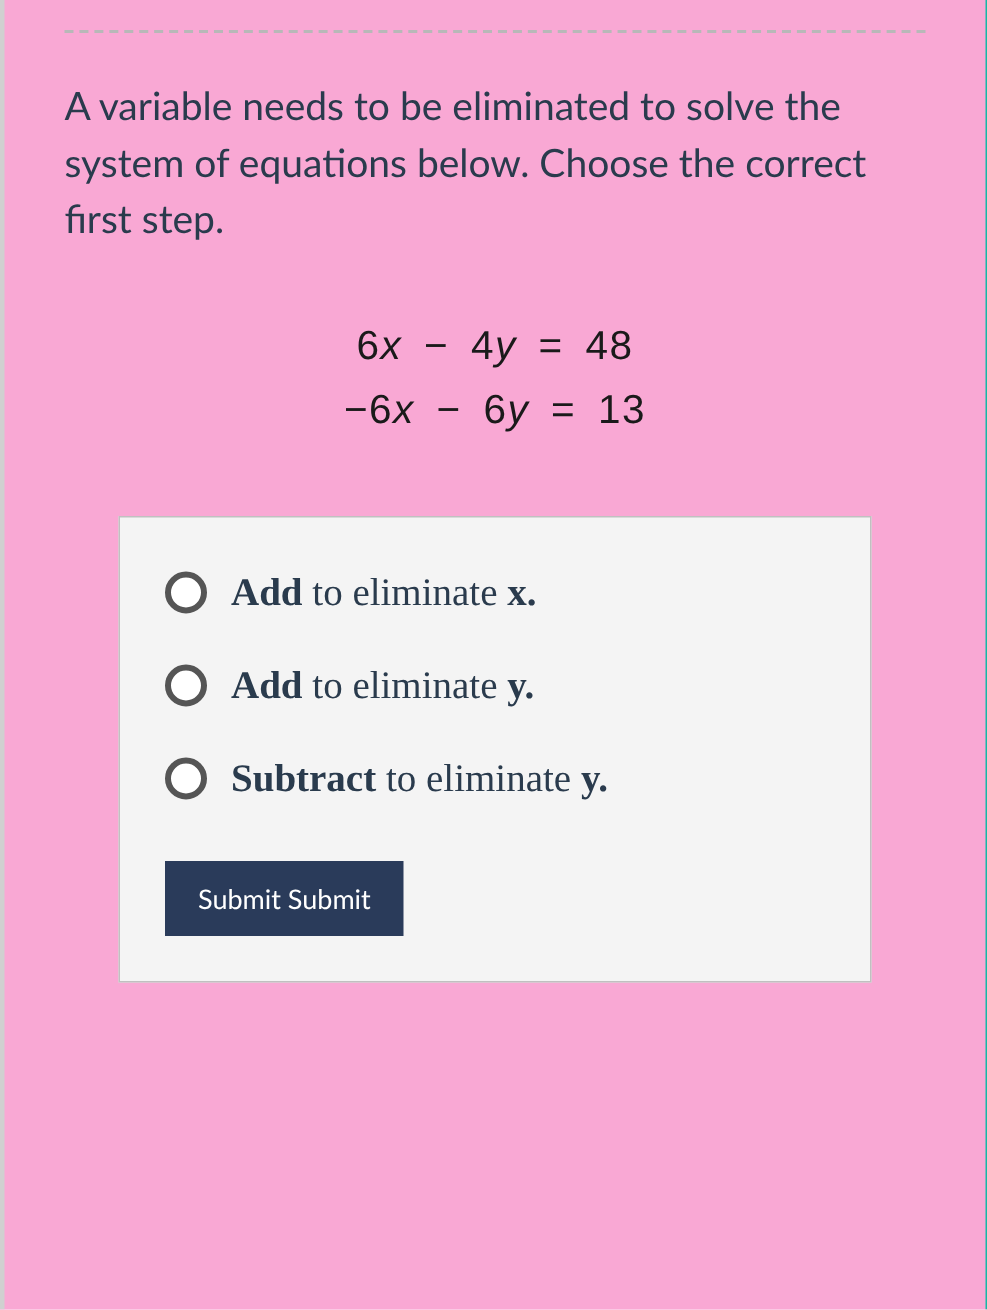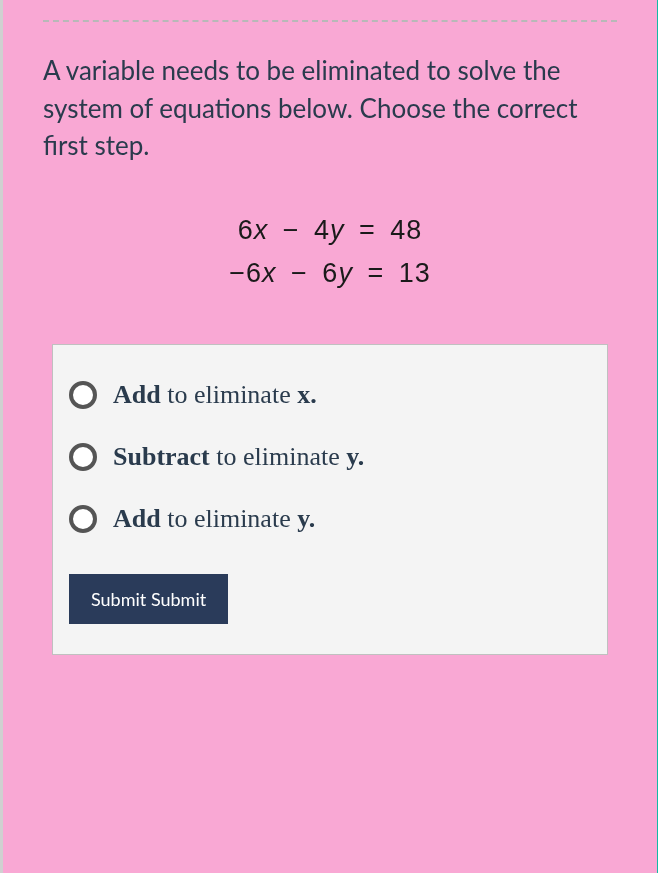--- a/index.html
+++ b/index.html
@@ -53,22 +53,22 @@
     .equation-line .num {
       font-style: normal;
     }
     .equation-line .op {
       font-style: normal;
       margin: 0 6px;
     }
     .answer-box {
       border: 1px solid #c0c0c0;
       background: #f4f4f4;
-      padding: 35px 30px 30px 16px;
-      margin: 0 9px;
+      padding: 35px 30px 30px 30px;
+      margin: 0 36px;
     }
     .option {
       display: flex;
       align-items: center;
       margin-bottom: 32px;
       cursor: pointer;
     }
     .radio-circle {
       width: 28px;
       height: 28px;
@@ -129,27 +129,27 @@
         <span class="radio-circle"></span>
         <span class="option-text">
           <strong>Add</strong><span> to eliminate </span><strong>x.</strong>
         </span>
       </div>
 
 
       <div class="option">
         <span class="radio-circle"></span>
         <span class="option-text">
-          <strong>Subtract</strong><span> to eliminate </span><strong>y.</strong>
+          <strong>Add</strong><span> to eliminate </span><strong>y.</strong>
         </span>
       </div>
 
       <div class="option">
         <span class="radio-circle"></span>
         <span class="option-text">
-          <strong>Add</strong><span> to eliminate </span><strong>y.</strong>
+          <strong>Subtract</strong><span> to eliminate </span><strong>y.</strong>
         </span>
       </div>
 
       <button class="submit-btn">Submit Submit</button>
     </div>
   </div>
 </div>
 
 </body></html>

